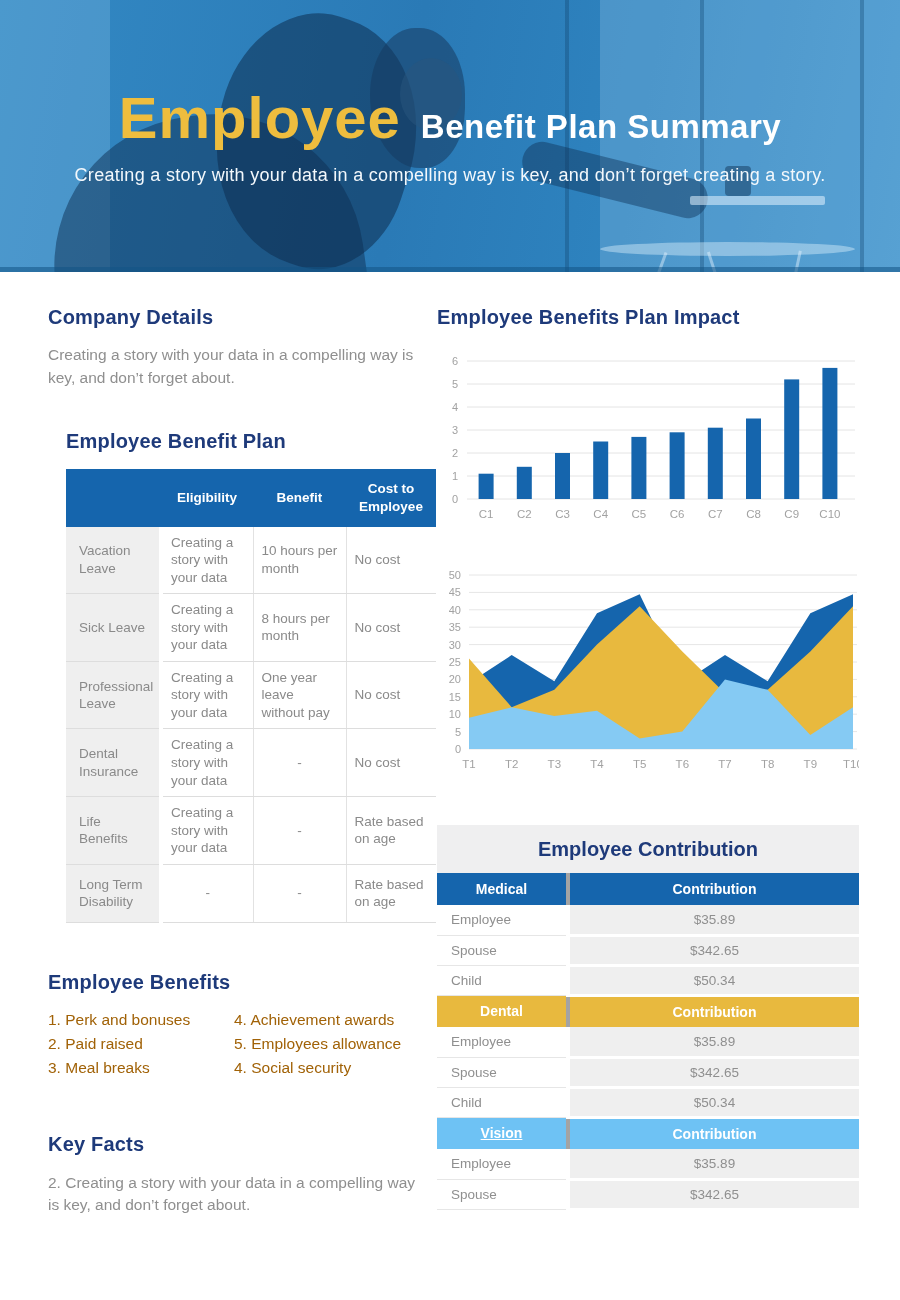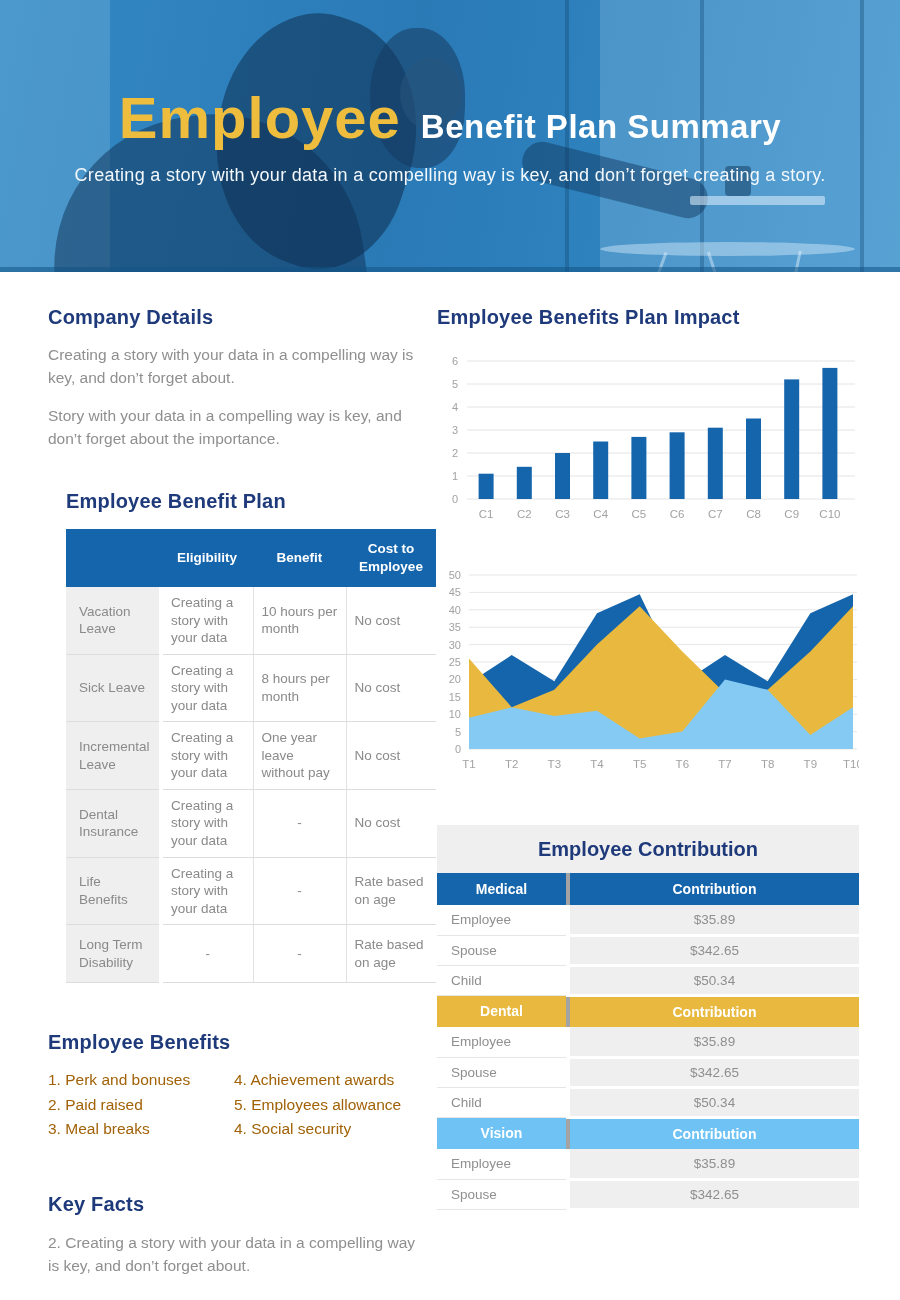--- a/index.html
+++ b/index.html
@@ -159,21 +159,20 @@
     </div>
   </header>
 
   <main class="content">
 
     <div class="col-left">
 
       <section>
         <h2 class="sec">Company Details</h2>
         <p class="para">Creating a story with your data in a compelling way is key, and don’t forget about.</p>
-        <p class="para">Story with your data in a compelling way is key, and don’t forget about the importance.</p>
       </section>
 
       <section class="mt-benefit-plan">
         <h2 class="sec">Employee Benefit Plan</h2>
         <table class="benefit-table">
           <colgroup>
               <col class="w1">
               <col class="w2">
               <col class="w3">
               <col class="w4">
@@ -193,21 +192,21 @@
                 <td class="c3">10 hours per month</td>
                 <td class="c4">No cost</td>
               </tr>
               <tr>
                 <td class="rowname">Sick Leave</td>
                 <td class="c2">Creating a story with your data</td>
                 <td class="c3">8 hours per month</td>
                 <td class="c4">No cost</td>
               </tr>
               <tr>
-                <td class="rowname">Incremental Leave</td>
+                <td class="rowname">Professional Leave</td>
                 <td class="c2">Creating a story with your data</td>
                 <td class="c3">One year leave without pay</td>
                 <td class="c4">No cost</td>
               </tr>
               <tr>
                 <td class="rowname">Dental Insurance</td>
                 <td class="c2">Creating a story with your data</td>
                 <td class="c3 dash">-</td>
                 <td class="c4">No cost</td>
               </tr>
@@ -371,21 +370,21 @@
               </tr>
               <tr>
                 <td class="lbl">Spouse</td>
                 <td class="val">$342.65</td>
               </tr>
               <tr>
                 <td class="lbl">Child</td>
                 <td class="val">$50.34</td>
               </tr>
               <tr>
-                <th class="lbl" style="background: rgb(110, 194, 244);">Vision</th>
+                <th class="lbl" style="background: rgb(110, 194, 244); text-decoration: underline;">Vision</th>
                 <th style="background: rgb(110, 194, 244);">Contribution</th>
               </tr>
               <tr>
                 <td class="lbl">Employee</td>
                 <td class="val">$35.89</td>
               </tr>
               <tr>
                 <td class="lbl">Spouse</td>
                 <td class="val">$342.65</td>
               </tr>

